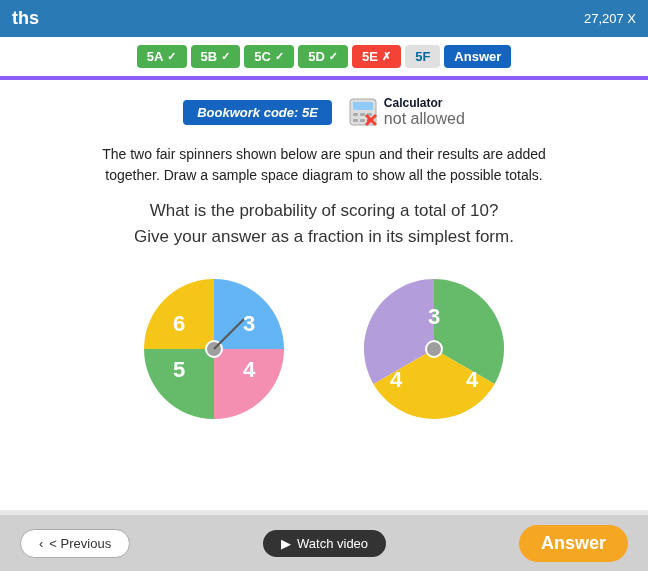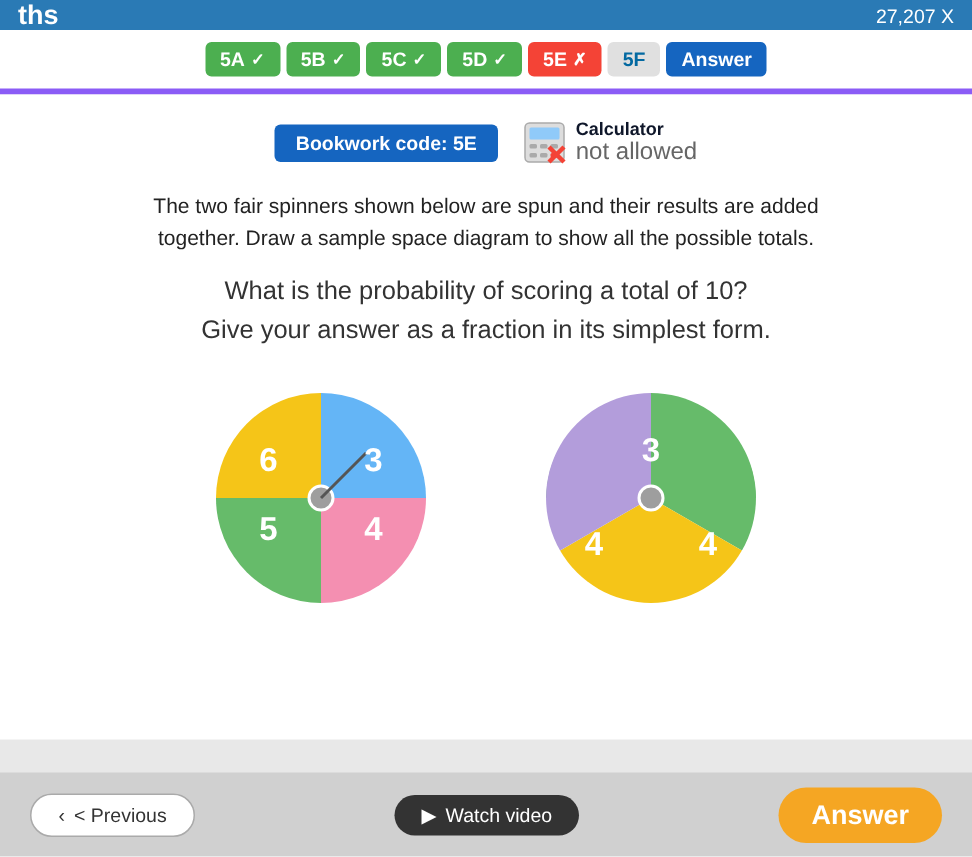--- a/index.html
+++ b/index.html
@@ -8,21 +8,21 @@
       height: 571px;
       font-family: Arial, sans-serif;
       background: #e8e8e8;
       overflow: hidden;
       position: relative;
     }
 
     
     .top-bar {
       background: #2a7ab5;
-      height: 20px;
+      height: 37px;
       display: flex;
       align-items: center;
       justify-content: space-between;
       padding: 0 12px;
     }
     .top-bar-left {
       color: white;
       font-size: 18px;
       font-weight: bold;
     }
@@ -86,20 +86,21 @@
       gap: 16px;
       margin-bottom: 16px;
     }
     .bookwork-code {
       background: #1565c0;
       color: white;
       padding: 5px 14px;
       border-radius: 4px;
       font-size: 13px;
       font-weight: bold;
+      font-style: italic;
     }
     .calculator-info {
       display: flex;
       align-items: center;
       gap: 6px;
       font-size: 12px;
       color: #555;
     }
 
     

